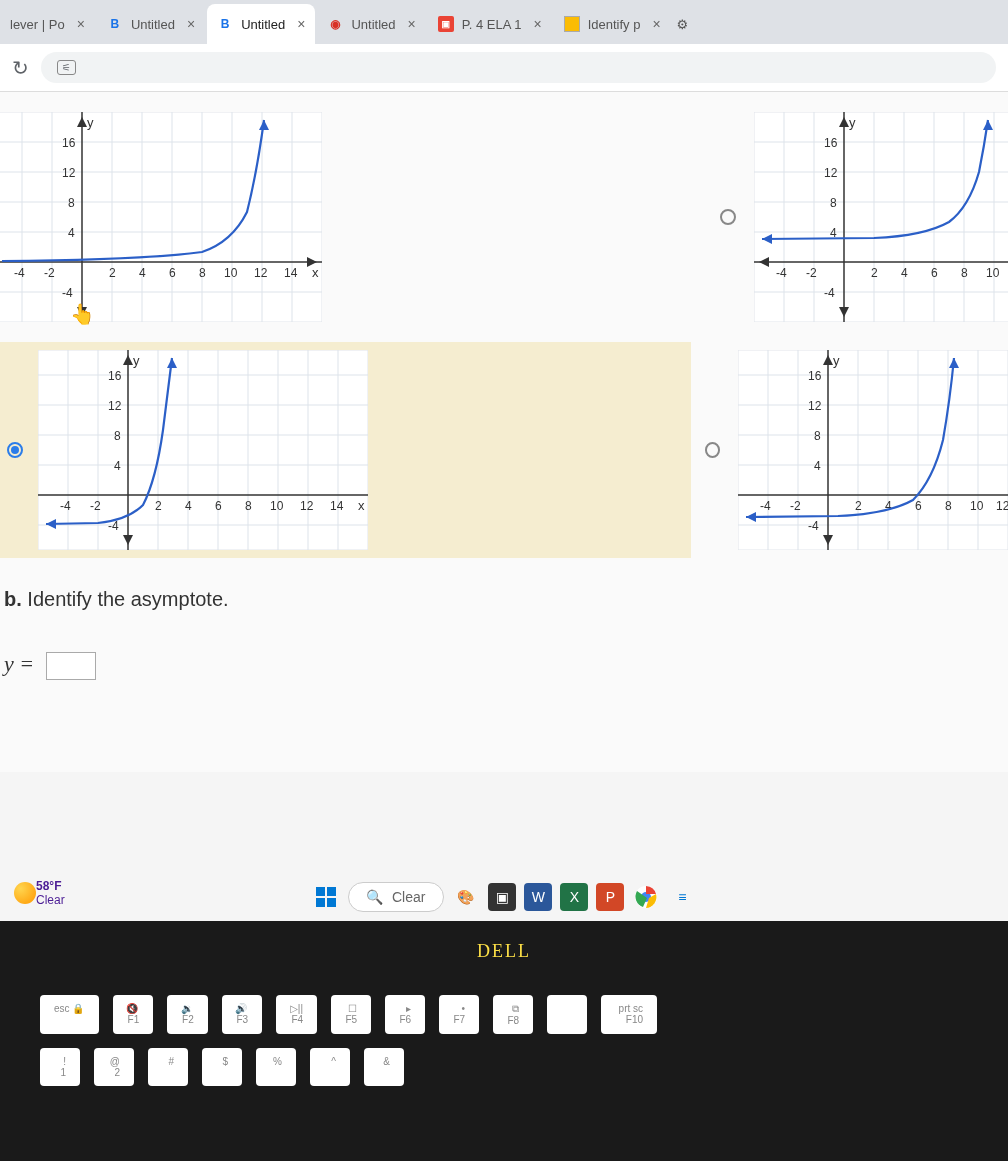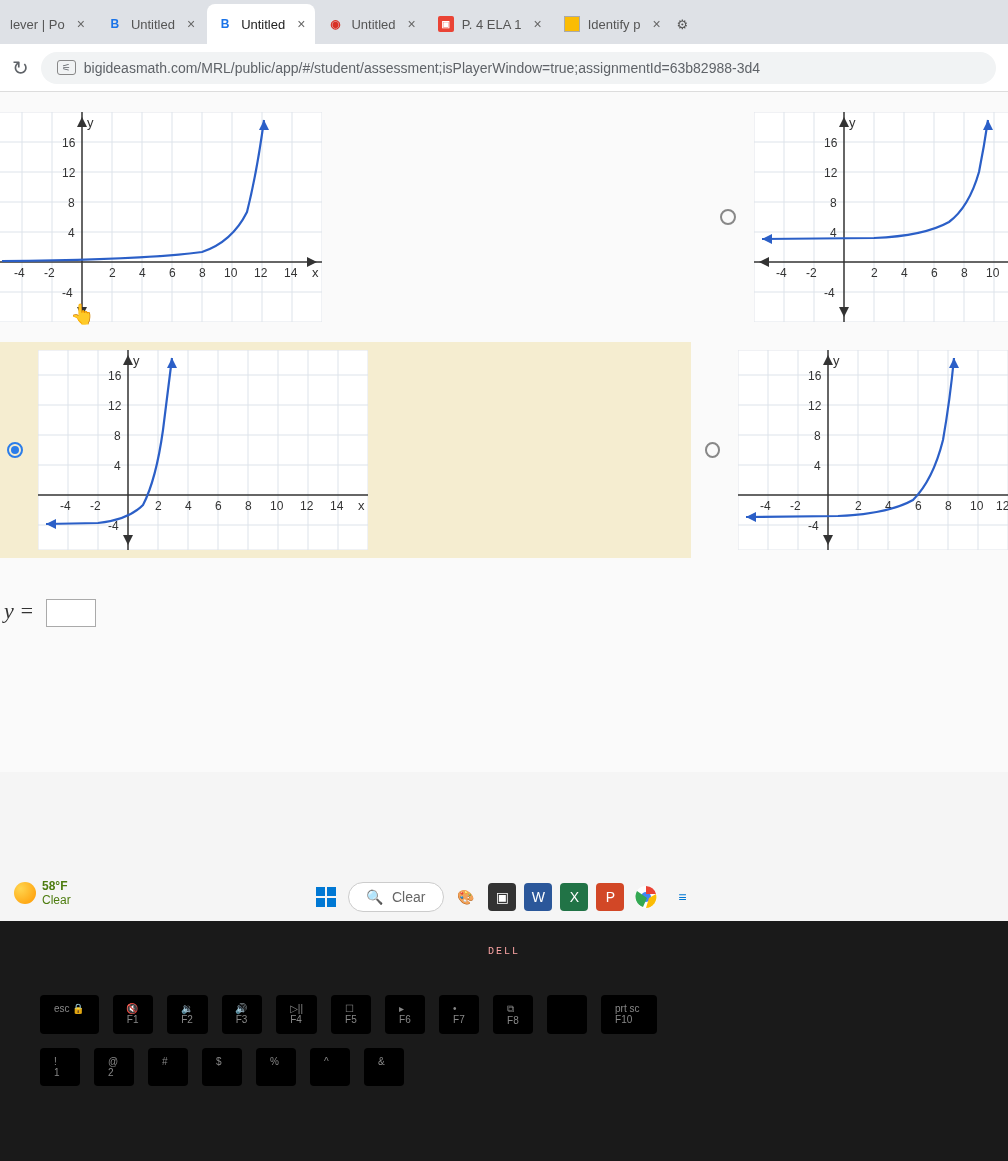--- a/index.html
+++ b/index.html
@@ -32,33 +32,33 @@
 
 .graph-cell { position: relative; }
 .graph-cell svg { display: block; }
 .spacer { flex: 1; }
 
 .question { padding: 30px 0 0 4px; font-size: 20px; color: #333; }
 .answer-line { padding: 40px 0 0 4px; font-size: 22px; color: #333; font-style: italic; font-family: 'Times New Roman', serif; }
 .answer-box { display: inline-block; width: 50px; height: 28px; border: 1px solid #aaa; background: #fff; vertical-align: middle; margin-left: 6px; }
 
 
-.weather { position: absolute; left: 14px; bottom: 254px; display: flex; align-items: center; gap: 6px; font-size: 12px; color: #4d7c0f; }
+.weather { position: absolute; left: 14px; bottom: 254px; display: flex; align-items: center; font-size: 12px; color: #4c1d95; }
 .weather-icon { width: 22px; height: 22px; background: radial-gradient(circle at 30% 30%, #ffd54f, #ff9800); border-radius: 50%; }
 .taskbar { position: absolute; bottom: 240px; left: 0; right: 0; height: 48px; display: flex; align-items: center; justify-content: center; gap: 8px; }
 .search-pill { display: flex; align-items: center; gap: 8px; background: #fff; border: 1px solid #ccc; border-radius: 20px; padding: 6px 18px; font-size: 14px; color: #666; }
 .task-icon { width: 28px; height: 28px; border-radius: 4px; display: flex; align-items: center; justify-content: center; font-size: 14px; }
 .win-logo { display: grid; grid-template: 1fr 1fr / 1fr 1fr; gap: 2px; width: 20px; height: 20px; }
 .win-logo div { background: #0078d4; }
 
 
 .bezel { position: absolute; left: 0; right: 0; bottom: 0; height: 240px; background: #1a1a1a; }
-.logo-strip { height: 60px; display: flex; align-items: center; justify-content: center; color: #fca5a5; font-size: 10px; letter-spacing: 2px; font-family: Liberation Mono, monospace; }
+.logo-strip { height: 60px; display: flex; align-items: center; justify-content: center; color: #fde047; font-size: 18px; letter-spacing: 2px; font-family: Liberation Serif, serif; }
 .keyboard-row { display: flex; gap: 14px; padding: 14px 40px; justify-content: flex-start; }
-.key { background: #000000; color: #888; font-size: 10px; padding: 8px 14px; border-radius: 4px; min-width: 40px; text-align: left; }
+.key { background: #ffffff; color: #888; font-size: 10px; padding: 8px 14px; border-radius: 4px; min-width: 40px; text-align: right; }
 .key.wide { min-width: 56px; }
 
 .cursor-hand { position: absolute; font-size: 20px; }
 
 </style>
 </head>
 <body>
 
 <div class="browser-chrome">
   <div class="tabs-row">
@@ -92,21 +92,20 @@
       <span class="tab-close">×</span>
     </div>
     <div class="tab" style="width:20px;padding:8px 4px">
       <span>⚙</span>
     </div>
   </div>
   <div class="addr-row">
     <span class="reload-btn">↻</span>
     <div class="addr-bar">
       <span class="site-icon">⚟</span>
-      <span>bigideasmath.com/MRL/public/app/#/student/assessment;isPlayerWindow=true;assignmentId=63b82988-3d4</span>
     </div>
   </div>
 </div>
 
 <div class="content">
 
   <div style="display:flex; align-items:center; padding-left:0;">
     <div class="graph-cell" style="margin-left:-8px;">
       <svg width="330" height="210" viewBox="0 0 330 210">
         <rect x="0" y="0" width="330" height="210" fill="#fff" stroke="#e1e4ea"></rect>
@@ -285,20 +284,24 @@
           <text x="207" y="160" font-size="12" fill="#333">8</text>
           <text x="232" y="160" font-size="12" fill="#333">10</text>
           <text x="258" y="160" font-size="12" fill="#333">12</text>
         <path d="M 8 167 L 100 166 Q 150 164 175 150 Q 195 130 205 90 Q 212 50 216 8" stroke="#2b5fc7" stroke-width="2.2" fill="none"></path>
         <polygon points="216,8 211,18 221,18" fill="#2b5fc7"></polygon>
         <polygon points="8,167 18,162 18,172" fill="#2b5fc7"></polygon>
       </svg>
     </div>
   </div>
 
+  <div class="question">
+    <span><b>b.</b></span>
+    <span>Identify the asymptote.</span>
+  </div>
 
   <div class="answer-line">
     <span>y =</span>
     <input class="answer-box" value="" style="">
   </div>
 </div>
 
 <div class="weather">
   <div class="weather-icon"></div>
   <div>

